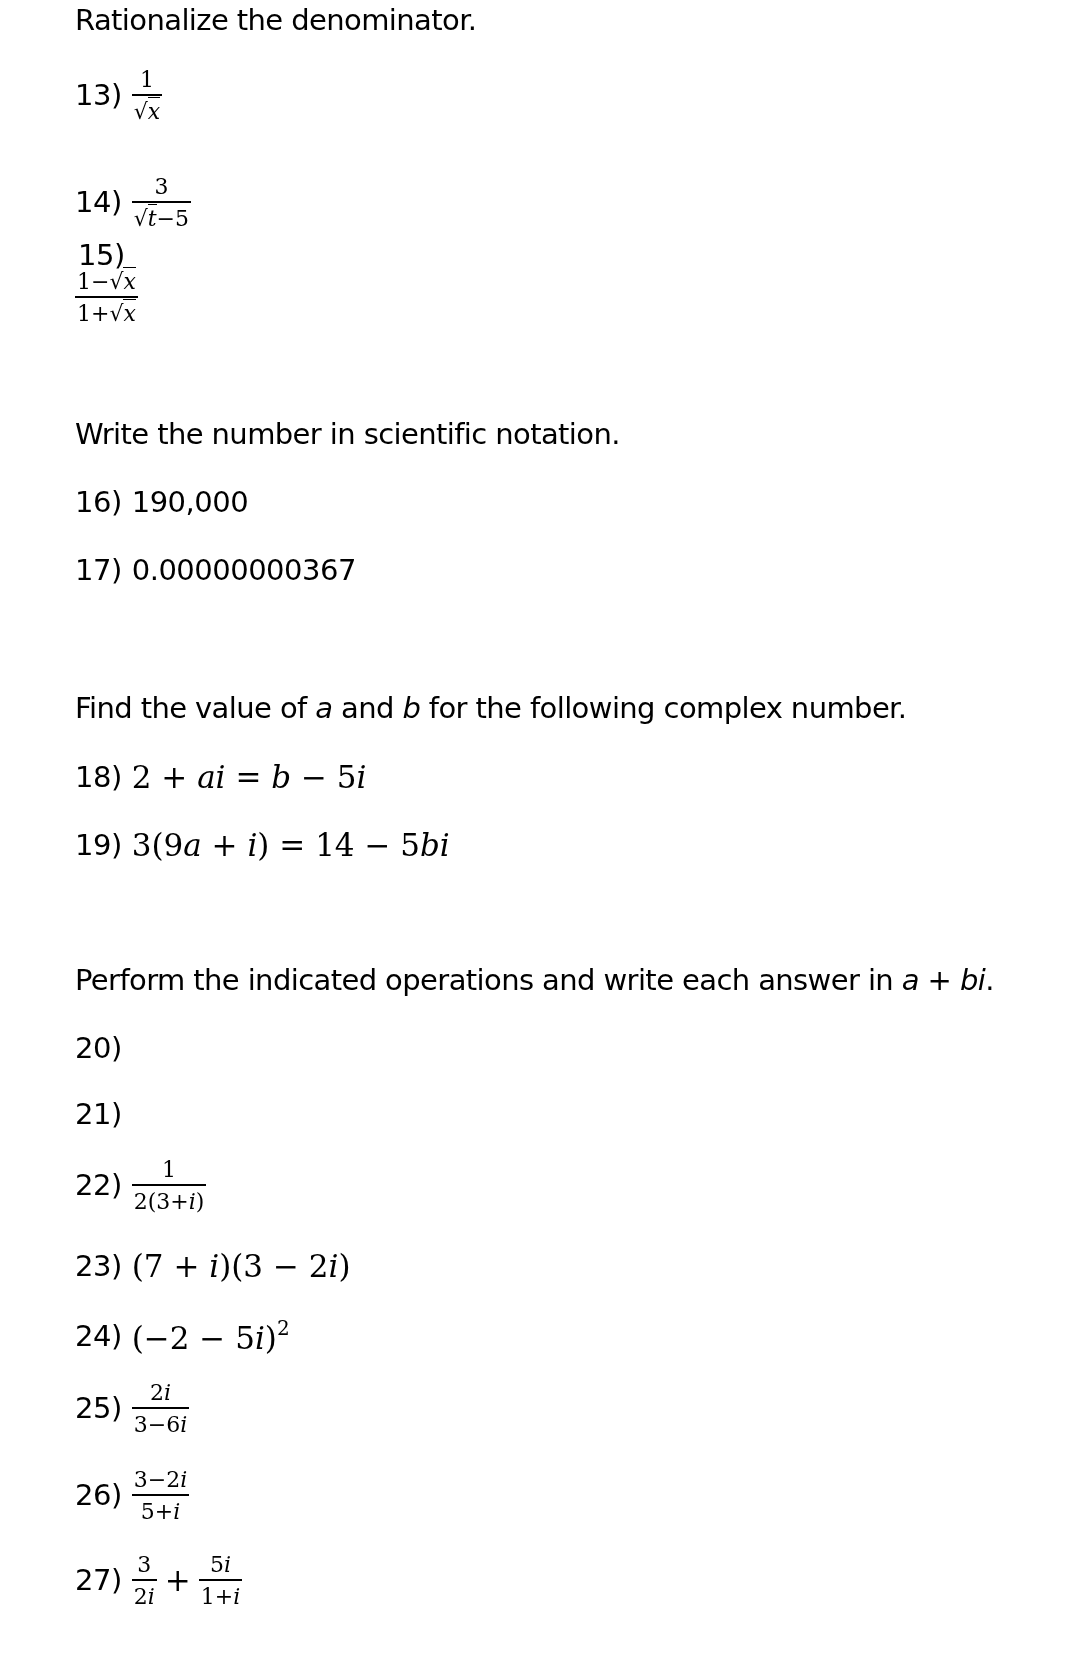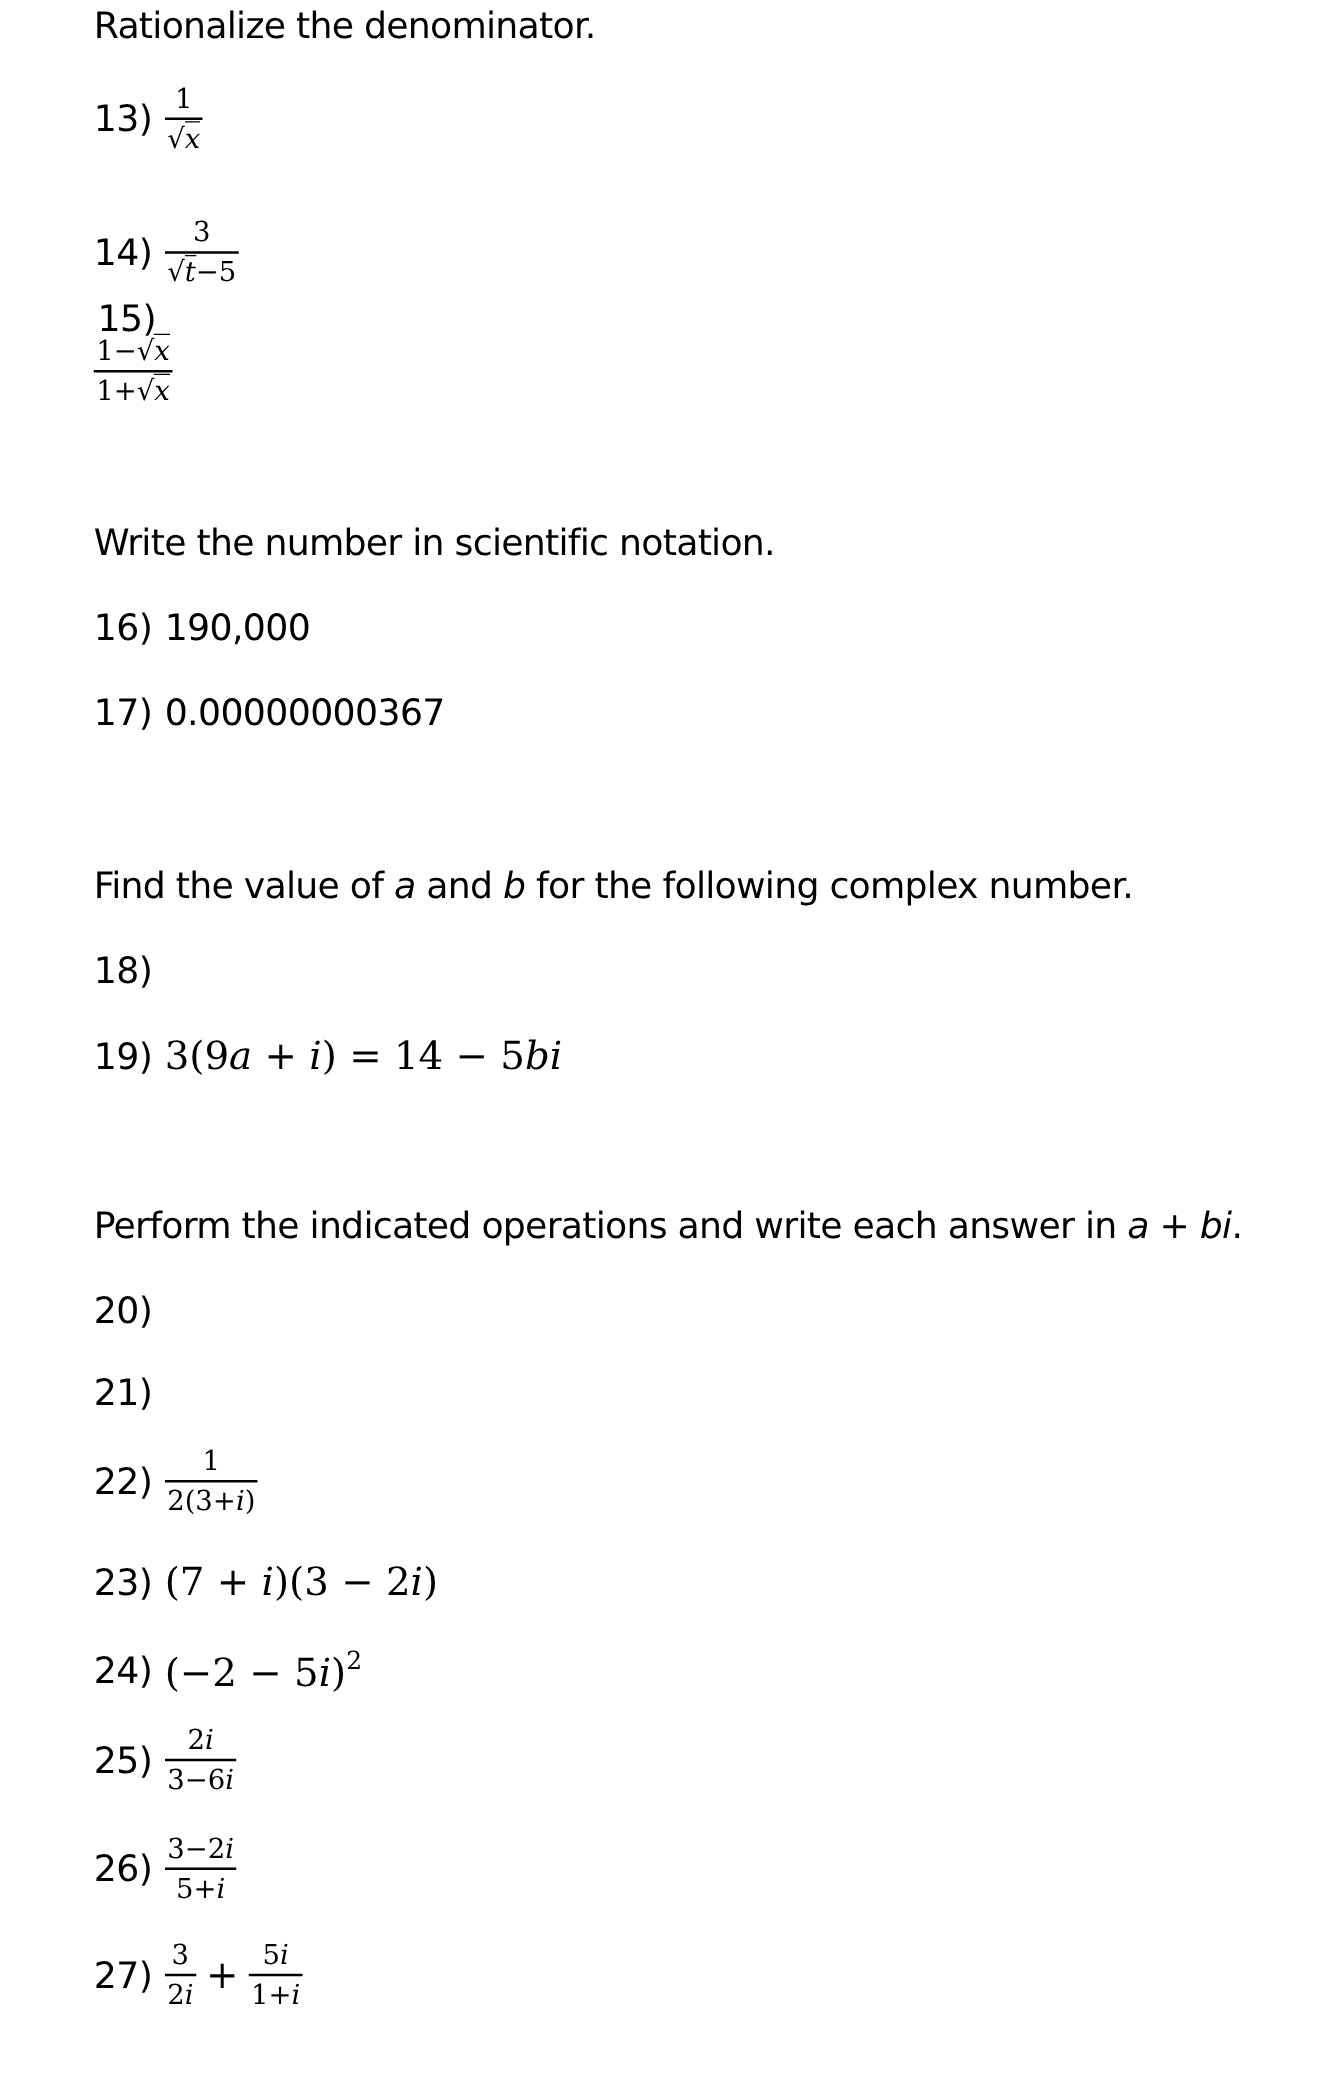--- a/index.html
+++ b/index.html
@@ -138,20 +138,23 @@
   <span class="num">17)</span>
   <span class="plain">0.00000000367</span>
 </div>
 
 <div class="heading" style="top:694px;">
   <span>Find the value of </span><em>a</em><span> and </span><em>b</em><span> for the following complex number.</span>
 </div>
 
 <div class="problem" style="top:762px;">
   <span class="num">18)</span>
+  <span class="expr">
+    <span>2 + </span><span class="v">ai</span><span> = </span><span class="v">b</span><span> − 5</span><span class="v">i</span>
+  </span>
 </div>
 
 <div class="problem" style="top:830px;text-align:center;">
   <span class="num">19)</span>
   <span class="expr">
     <span>3(9</span><span class="v">a</span><span> + </span><span class="v">i</span><span>) = 14 − 5</span><span class="v">bi</span>
   </span>
 </div>
 
 <div class="heading" style="top:966px;">

